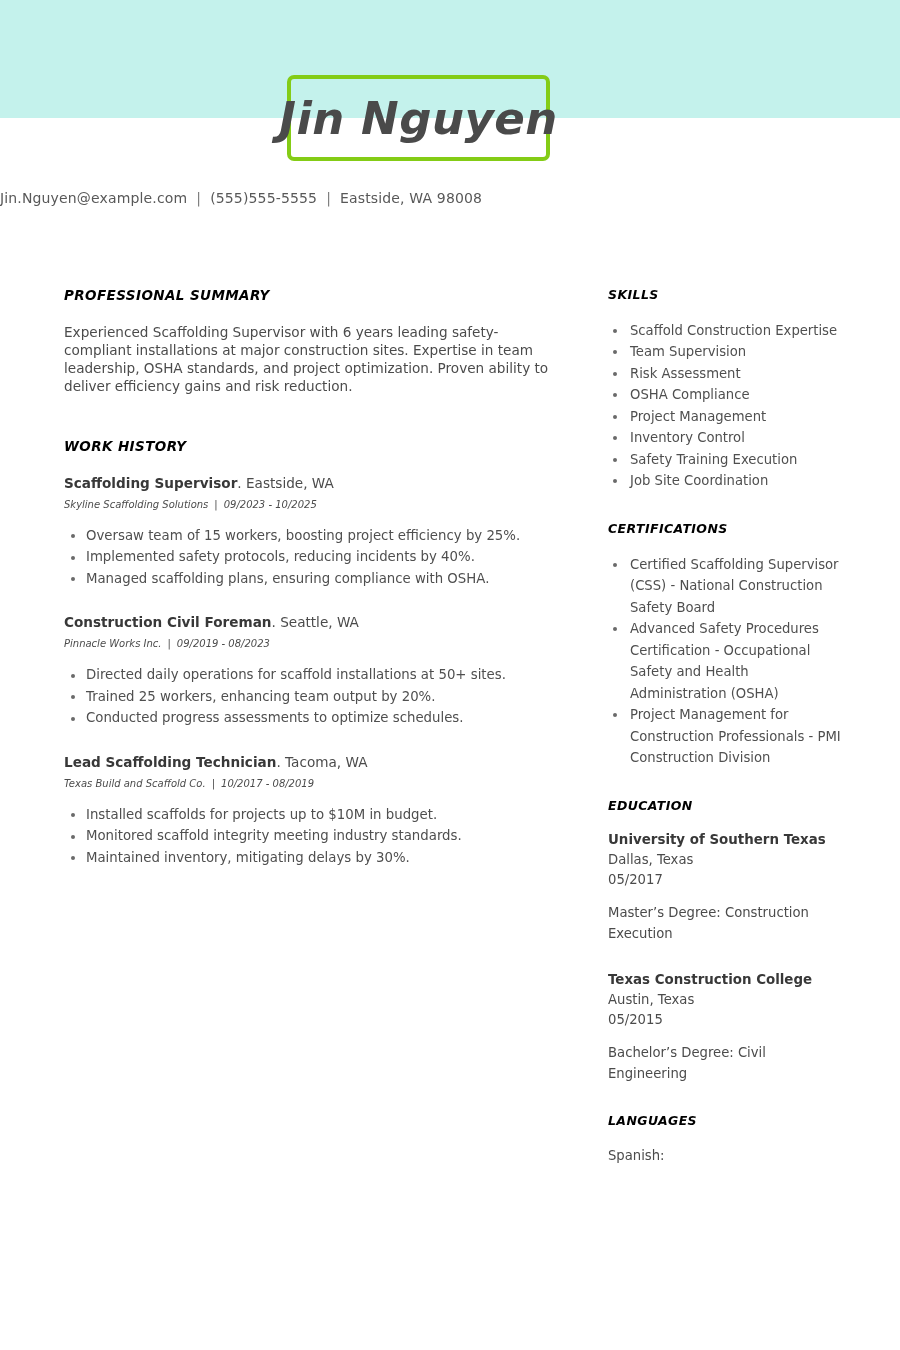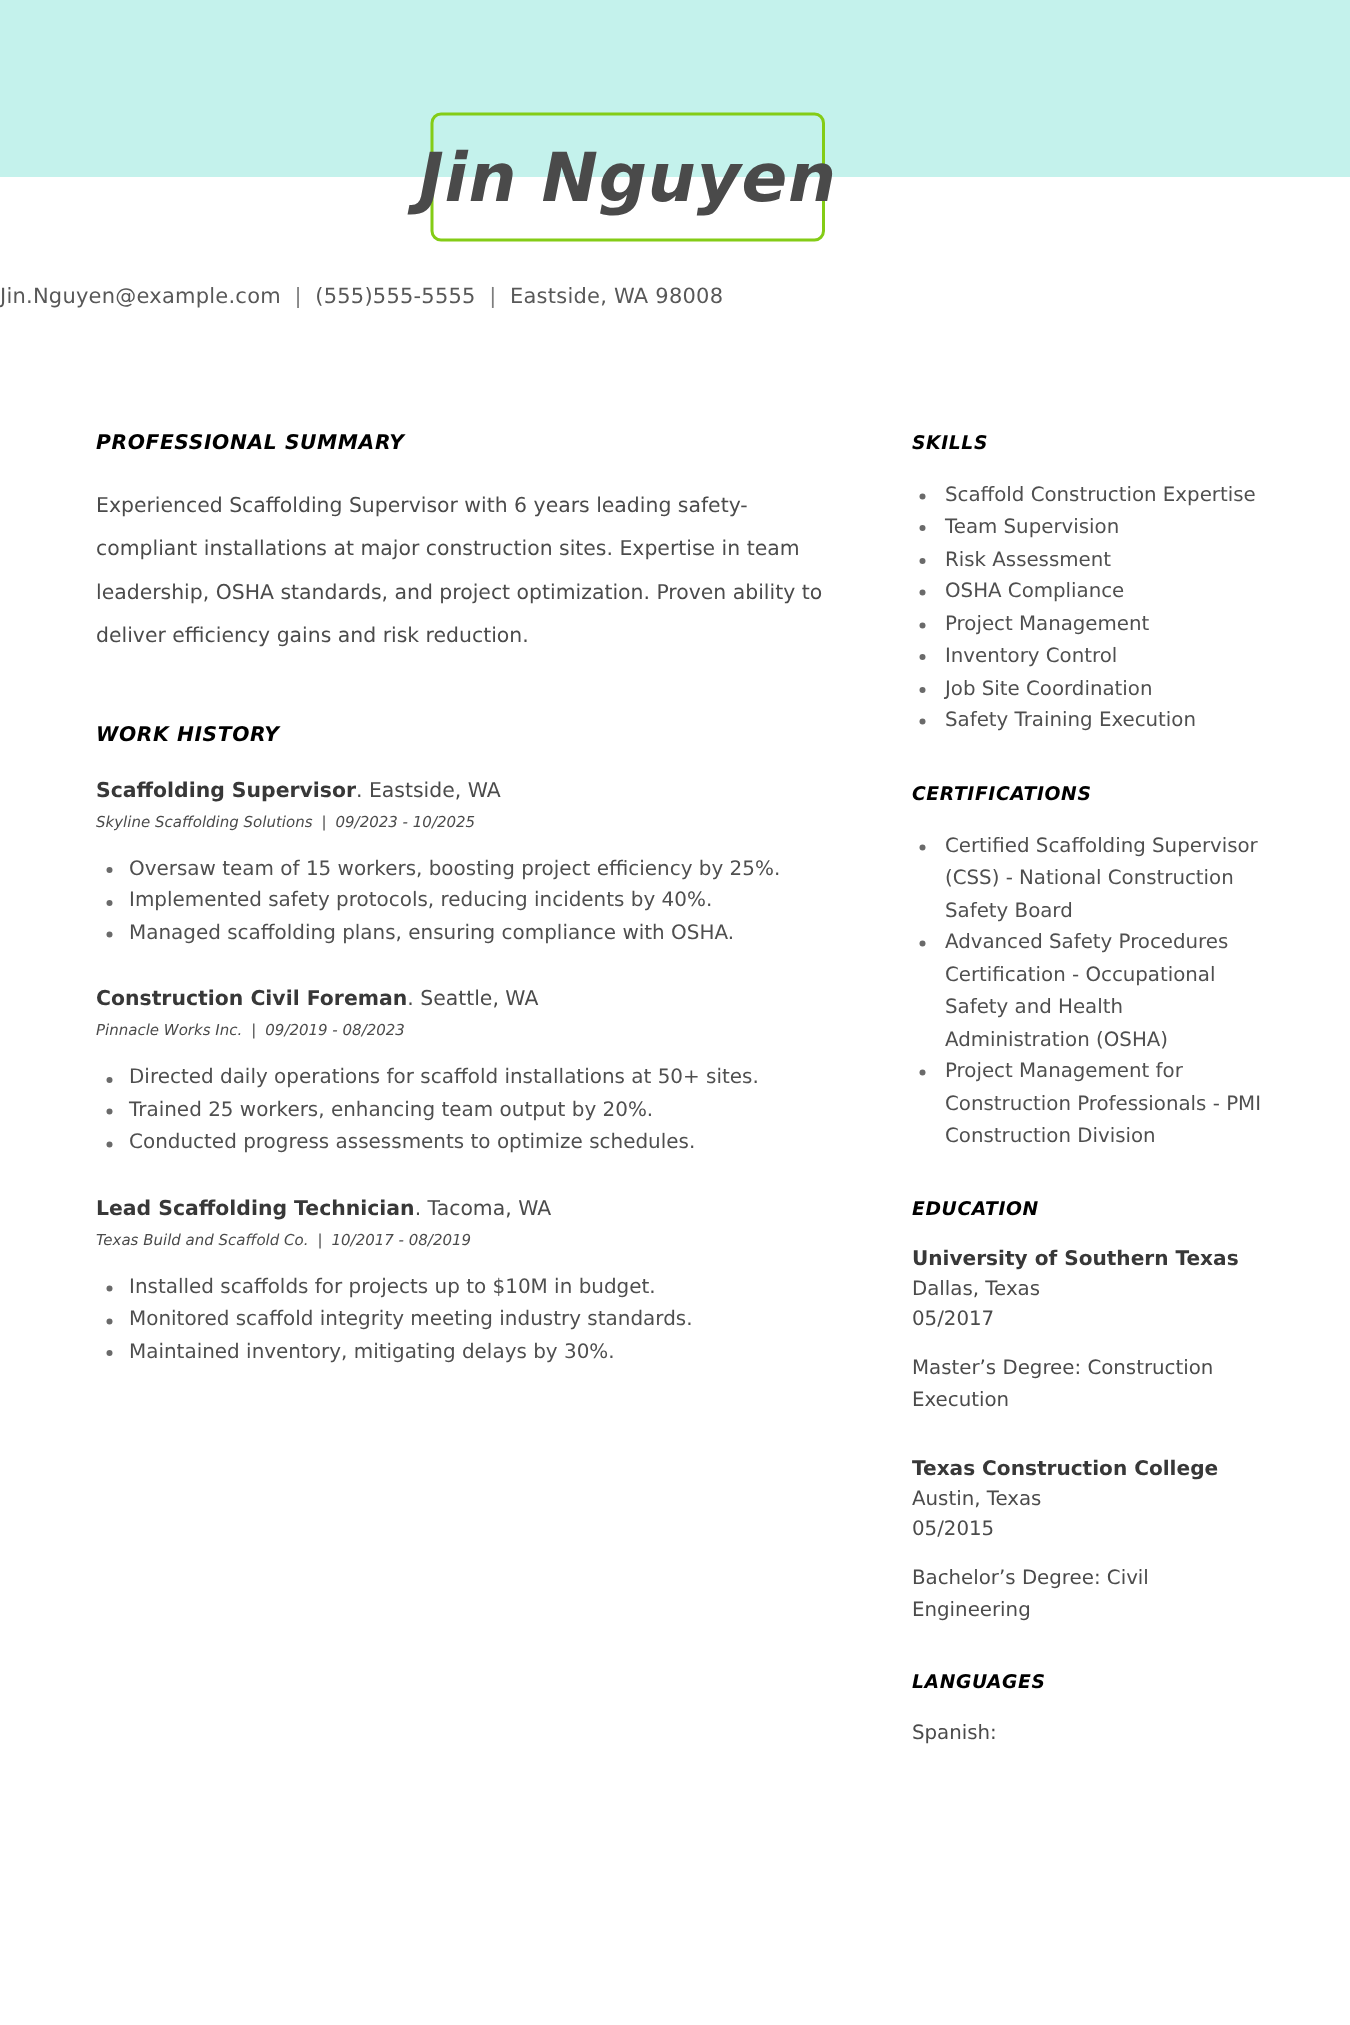--- a/index.html
+++ b/index.html
@@ -25,21 +25,21 @@
     height: 118px;
     background: #c4f2ec;
   }
   .name-box {
     position: absolute;
     top: 75px;
     left: 287px;
     width: 263px;
     height: 86px;
     box-sizing: border-box;
-    border: 2px solid #84cc16;
+    border: 4px solid #84cc16;
     border-radius: 7px;
     background: transparent;
     display: flex;
     align-items: center;
     justify-content: center;
   }
   .name-text {
     font-family: "DejaVu Sans", sans-serif;
     font-style: italic;
     font-weight: bold;
@@ -90,21 +90,21 @@
     margin: 0 0 20px 0;
     line-height: 1.1;
   }
   .col-right .sec-head {
     font-size: 12.5px;
     margin-bottom: 18px;
   }
 
   .summary-text {
     font-size: 13.6px;
-    line-height: 29px;
+    line-height: 18px;
     color: #4b4b4b;
     margin: 0;
   }
 
   .sec-gap-work { height: 44px; }
   .sec-gap-right { height: 30px; }
 
   
   .job { margin-bottom: 24px; }
   .job:last-child { margin-bottom: 0; }
@@ -268,22 +268,22 @@
 
   <section>
     <h2 class="sec-head">SKILLS</h2>
     <ul class="blist">
       <li>Scaffold Construction Expertise</li>
       <li>Team Supervision</li>
       <li>Risk Assessment</li>
       <li>OSHA Compliance</li>
       <li>Project Management</li>
       <li>Inventory Control</li>
+      <li>Safety Training Execution</li>
       <li>Job Site Coordination</li>
-      <li>Safety Training Execution</li>
     </ul>
   </section>
 
   <div class="sec-gap-right"></div>
 
   <section>
     <h2 class="sec-head">CERTIFICATIONS</h2>
     <ul class="blist certs">
       <li>Certified Scaffolding Supervisor (CSS) - National Construction Safety Board</li>
       <li>Advanced Safety Procedures Certification - Occupational Safety and Health Administration (OSHA)</li>

